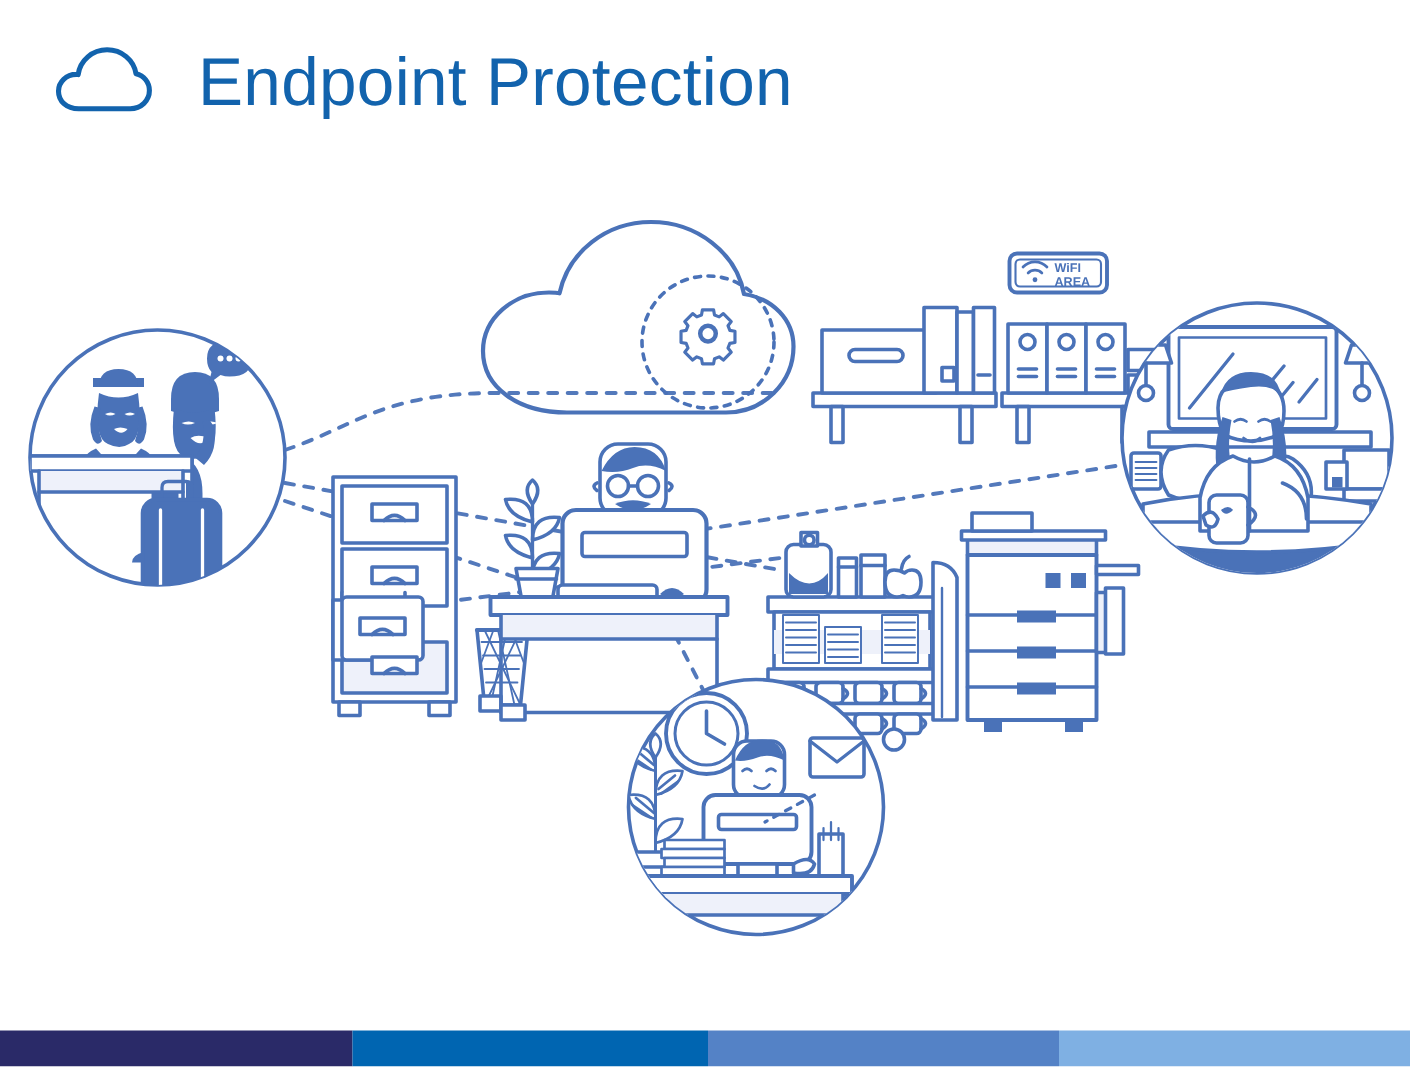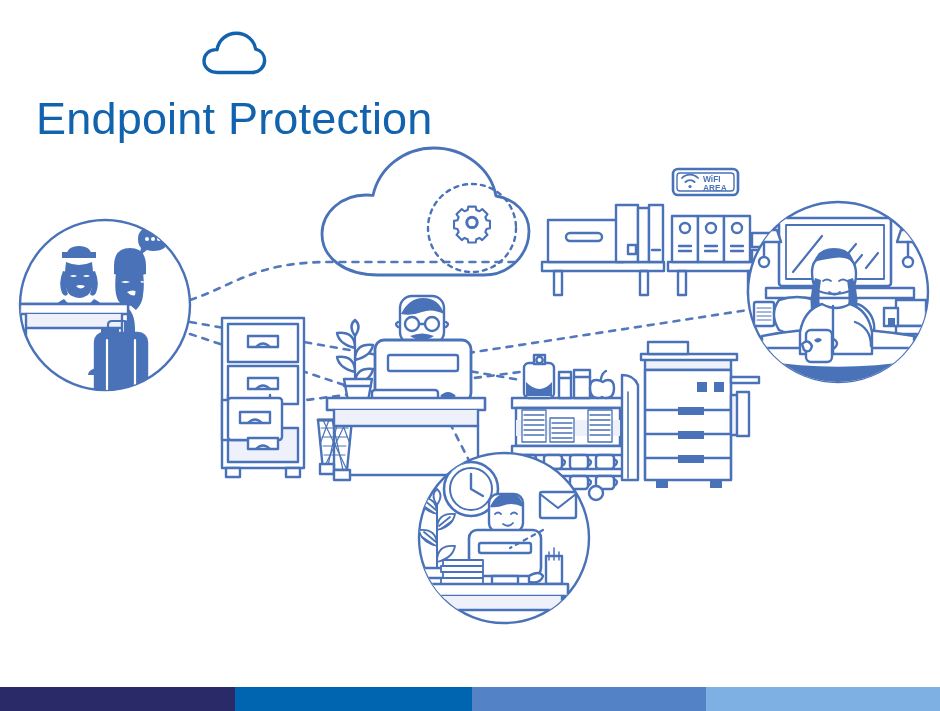--- a/index.html
+++ b/index.html
@@ -16,22 +16,21 @@
     font-family: "Liberation Sans", sans-serif;
   }
 
   
   #header {
     position: absolute;
     left: 36px;
     top: 30px;
     display: flex;
     align-items: center;
-    gap: 18px;
-    flex-direction: column;
+    gap: 30px;
   }
   #cloud-logo {
     width: 66px;
     height: 48px;
     display: block;
   }
   #page-title {
     font-family: "Liberation Sans", sans-serif;
     font-size: 45px;
     font-weight: 400;

